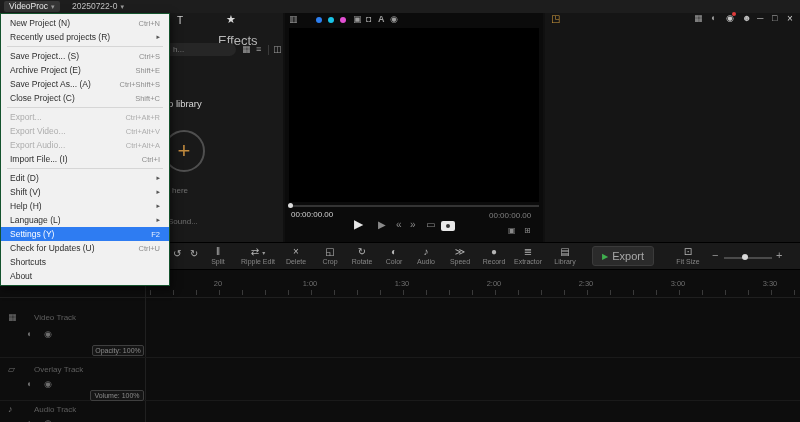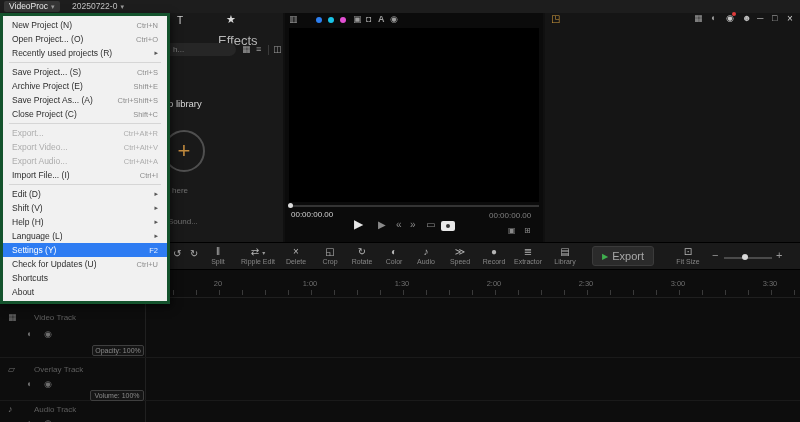--- a/index.html
+++ b/index.html
@@ -5,21 +5,21 @@
   *{margin:0;padding:0;box-sizing:border-box}
   html,body{width:800px;height:422px}
   body{position:relative;background:#101010;overflow:hidden;
        font-family:"Liberation Sans","DejaVu Sans",sans-serif;-webkit-font-smoothing:antialiased}
   .abs{position:absolute}
   .ic{position:absolute;color:#9c9c9c;font-size:9px;line-height:11px}
   .dot{position:absolute;width:6px;height:6px;border-radius:50%}
   .caret{font-size:7px;margin-left:3px;color:#9a9a9a}
   
   .menu{position:absolute;left:0;top:13px;width:170px;background:#f1f1f1;
-        border:3px solid #14532d;box-shadow:2px 3px 8px rgba(0,0,0,.55);
+        border:1px solid #14532d;box-shadow:2px 3px 8px rgba(0,0,0,.55);
         padding:2px 0;z-index:50}
   .m-row{display:flex;justify-content:space-between;align-items:center;height:14px;
          padding:0 9px;font-size:8.5px;color:#2d2d2d;white-space:nowrap}
   .m-row .sc{color:#8d8d8d;font-size:7.5px}
   .m-row .arrow{color:#555;font-size:7px}
   .m-row.dis,.m-row.dis .sc{color:#adadad}
   .m-row.hl{background:#2e7cf2;color:#fff}
   .m-row.hl .sc{color:#e8f0ff}
   .m-sep{height:1px;background:#d6d6d6;margin:2px 6px}
   
@@ -191,24 +191,20 @@
 <span class="trkname" style="left:34px;top:405px">Audio Track</span>
 <span class="trkic" style="left:26px;top:418px">◖</span>
 <span class="trkic" style="left:44px;top:418px">◉</span>
 
 <div class="menu">
   <div class="m-row">
     <span>New Project (N)</span>
     <span class="sc">Ctrl+N</span>
   </div>
   <div class="m-row">
-    <span>Open Project... (O)</span>
-    <span class="sc">Ctrl+O</span>
-  </div>
-  <div class="m-row">
     <span>Recently used projects (R)</span>
     <span class="arrow">▸</span>
   </div>
   <div class="m-sep"></div>
   <div class="m-row">
     <span>Save Project... (S)</span>
     <span class="sc">Ctrl+S</span>
   </div>
   <div class="m-row">
     <span>Archive Project (E)</span>

